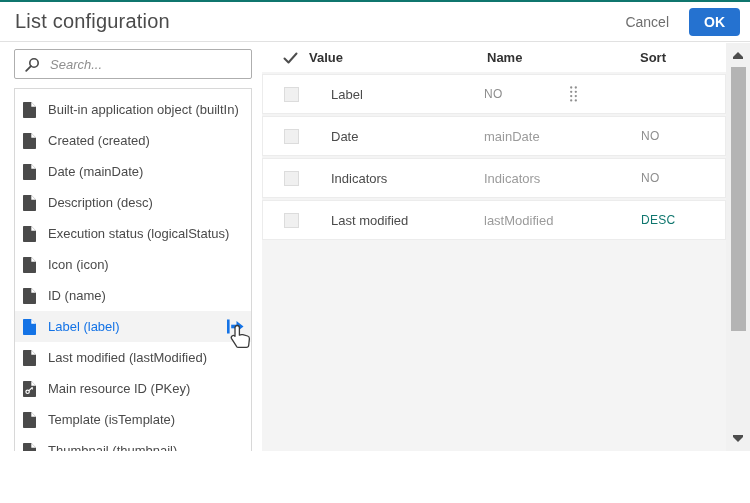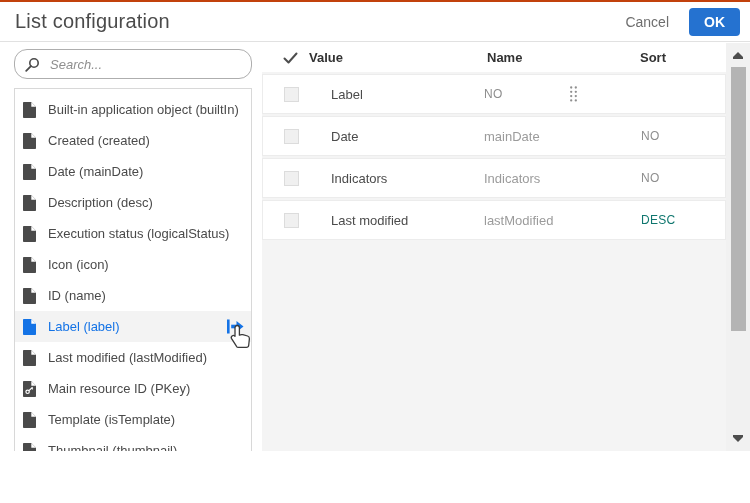--- a/index.html
+++ b/index.html
@@ -1,32 +1,32 @@
 <!DOCTYPE html>
 <html><head>
 <meta charset="utf-8">
 <style>
   html,body{margin:0;padding:0;background:#ffffff;}
   .dialog{
     position:relative;width:750px;height:451px;background:#fff;
-    border-top:2px solid #c2410c;box-sizing:border-box;overflow:hidden;
+    border-top:2px solid #0f766e;box-sizing:border-box;overflow:hidden;
     font-family:"Liberation Sans","DejaVu Sans",sans-serif;color:#4a4a4a;
   }
   
   .topbar{position:absolute;top:0;left:0;right:0;height:40px;background:#fff;
     border-bottom:1px solid #e1e1e1;display:flex;align-items:center;
     padding:0 10px 0 15px;box-sizing:border-box;}
   .dlg-title{flex:1;font-size:20px;font-weight:300;color:#4b4b4b;letter-spacing:.2px;}
   .cancel-link{font-size:14px;color:#6e6e6e;margin-right:20px;cursor:pointer;}
   .ok-btn{background:#2572d0;color:#fff;font-size:14px;font-weight:700;
     border:none;border-radius:4px;padding:7px 15px;cursor:pointer;
     font-family:inherit;line-height:1;}
   
   .search-box{position:absolute;left:14px;top:47px;width:238px;height:30px;
-    border:1px solid #aeaeae;border-radius:13px;background:#fff;box-sizing:border-box;
+    border:1px solid #aeaeae;border-radius:2px;background:#fff;box-sizing:border-box;
     display:flex;align-items:center;}
   .search-box svg{margin:0 8px 0 10px;flex:0 0 auto;}
   .search-input{border:none;outline:none;flex:1;font-size:13px;font-style:italic;
     color:#555;background:transparent;font-family:inherit;min-width:0;}
   .search-input::placeholder{color:#8e8e8e;font-style:italic;}
   .field-list{position:absolute;left:14px;top:86px;width:238px;height:417px;
     border:1px solid #d8d8d8;border-bottom:none;background:#fff;box-sizing:border-box;
     padding-top:5px;overflow:hidden;}
   .field-item{height:31px;display:flex;align-items:center;padding-left:8px;
     position:relative;cursor:pointer;}

